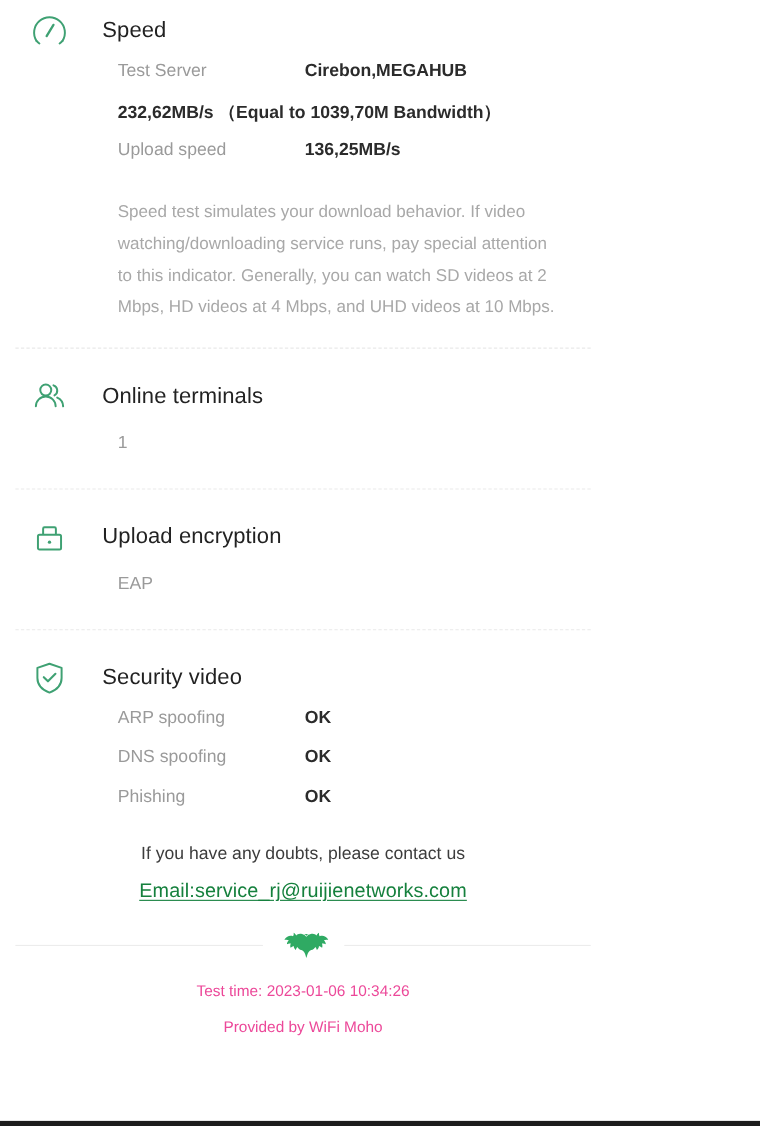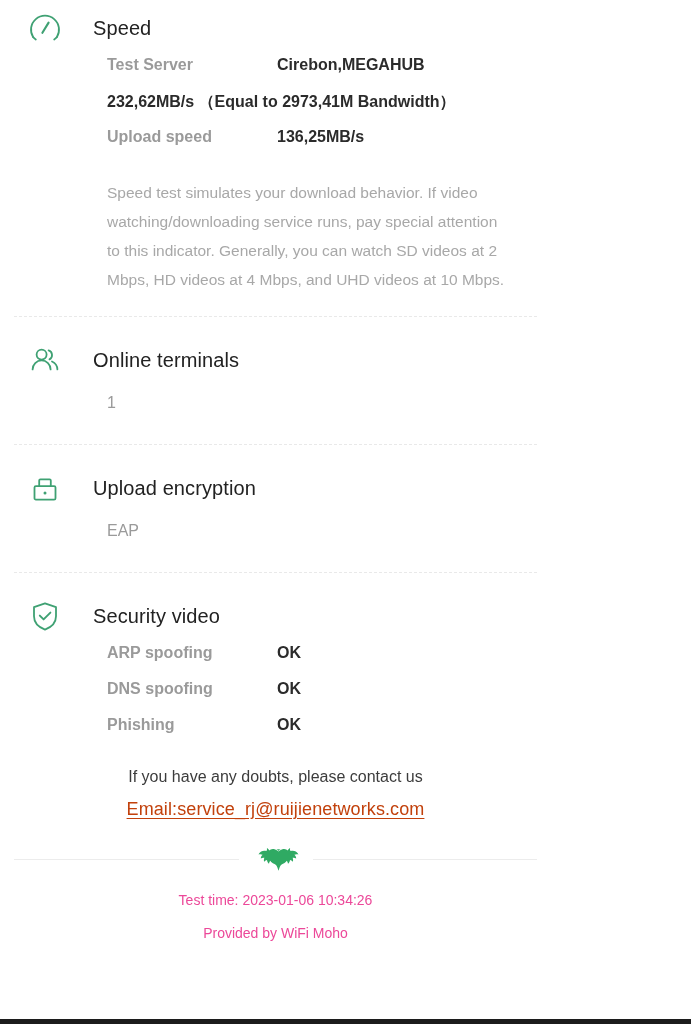--- a/index.html
+++ b/index.html
@@ -64,21 +64,21 @@
     display: flex;
     align-items: baseline;
     height: 36px;
   }
 
   .row-label {
     width: 170px;
     min-width: 170px;
     font-size: 16px;
     color: #9a9a9a;
-    font-weight: 700;
+    font-weight: 400;
   }
 
   .row-value {
     font-size: 16px;
     color: #2b2b2b;
     font-weight: 700;
     white-space: nowrap;
   }
 
   .solo-value {
@@ -115,21 +115,21 @@
   }
   .footer-contact {
     font-size: 16px;
     color: #3c3c3c;
     margin-top: 16px;
   }
   .footer-email {
     display: inline-block;
     margin-top: 13px;
     font-size: 18px;
-    color: #c2410c;
+    color: #15803d;
     text-decoration: underline;
     text-underline-offset: 3px;
     letter-spacing: 0.1px;
   }
 
   .logo-divider {
     position: relative;
     display: flex;
     align-items: center;
     margin: 26px 14px 0 14px;
@@ -180,21 +180,21 @@
       </div>
       <div class="section-title">Speed</div>
     </div>
 
     <div class="rows">
       <div class="row">
         <div class="row-label">Test Server</div>
         <div class="row-value">Cirebon,MEGAHUB</div>
       </div>
       <div class="row">
-        <div class="row-value">232,62MB/s （Equal to 2973,41M Bandwidth）</div>
+        <div class="row-value">232,62MB/s （Equal to 1039,70M Bandwidth）</div>
       </div>
       <div class="row">
         <div class="row-label">Upload speed</div>
         <div class="row-value">136,25MB/s</div>
       </div>
     </div>
 
     <div class="note">Speed test simulates your download behavior. If video watching/downloading service runs, pay special attention to this indicator. Generally, you can watch SD videos at 2 Mbps, HD videos at 4 Mbps, and UHD videos at 10 Mbps.</div>
     <div class="spacer-md"></div>
   </div>

